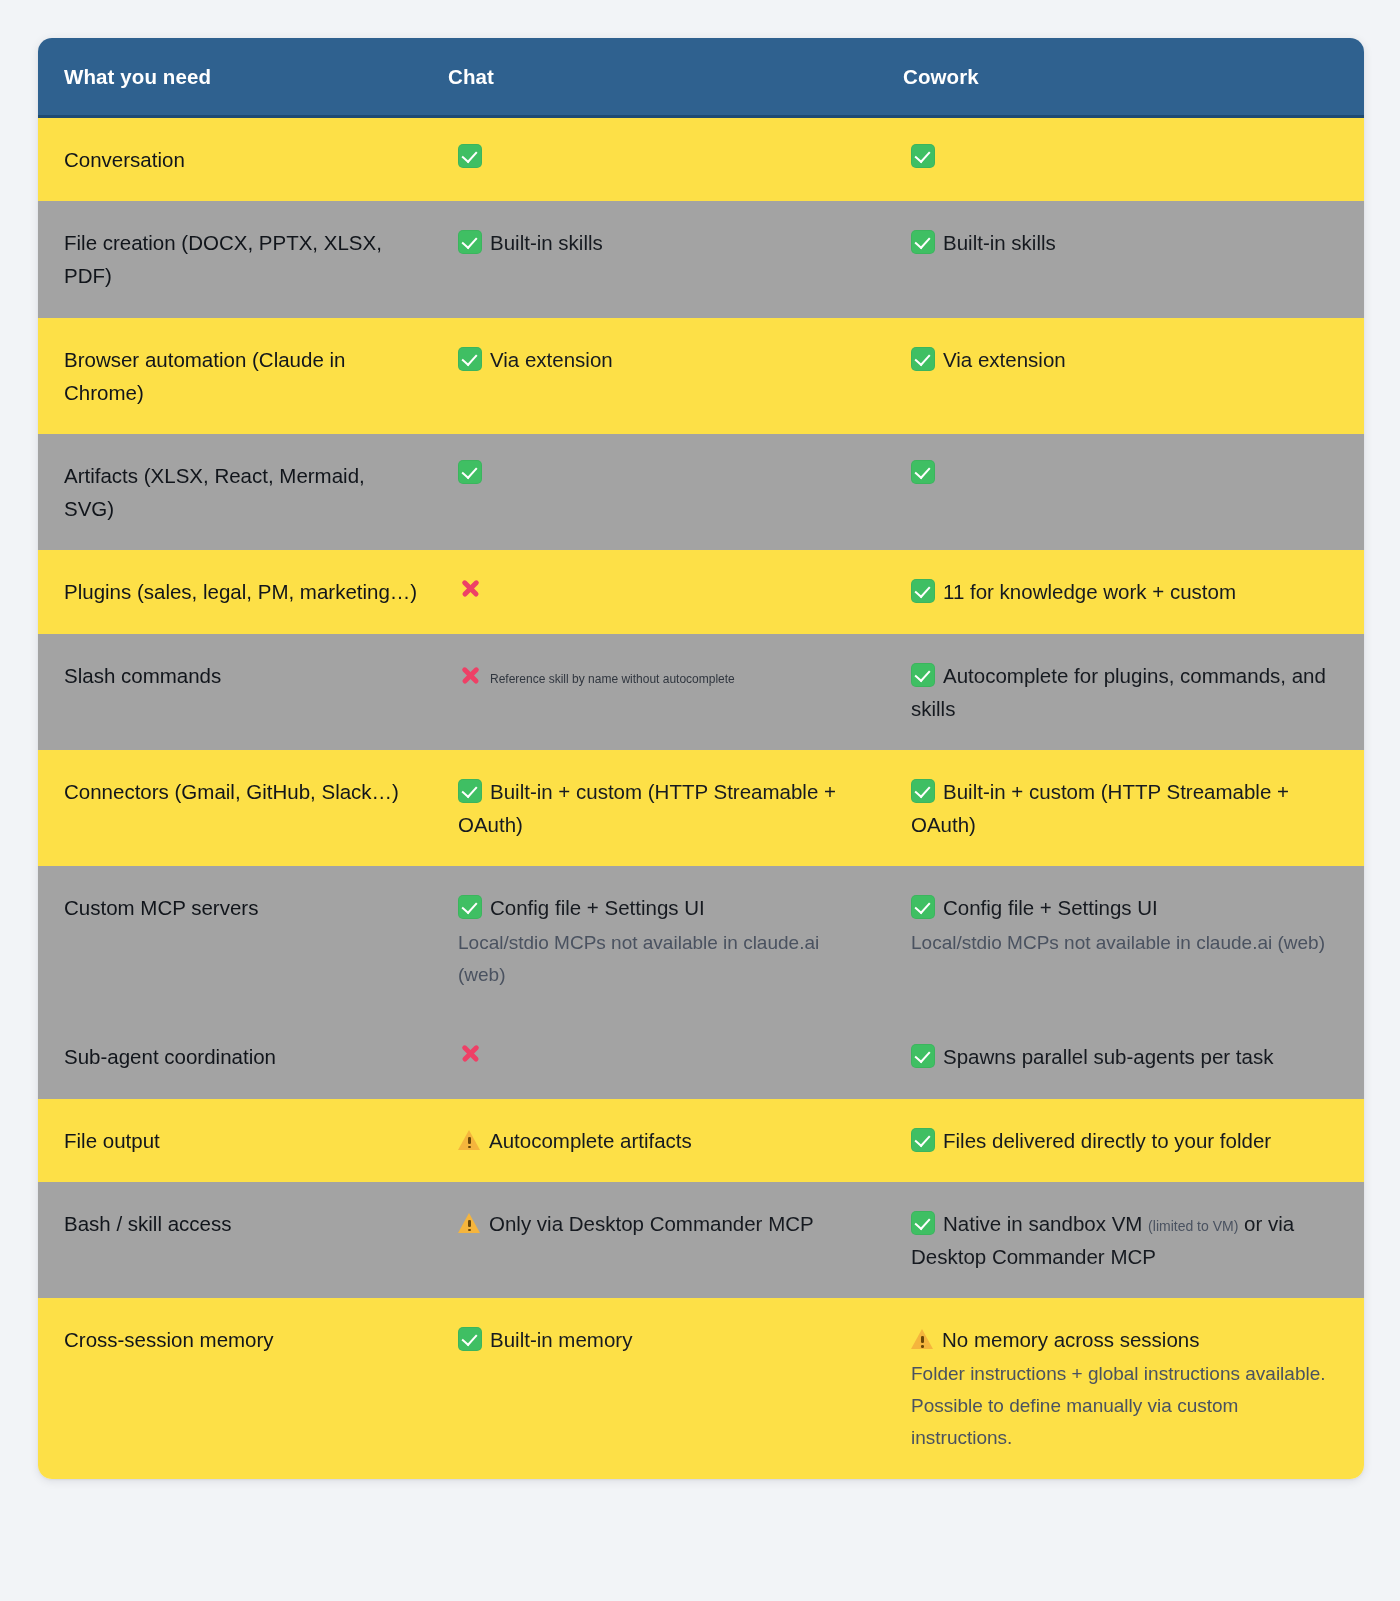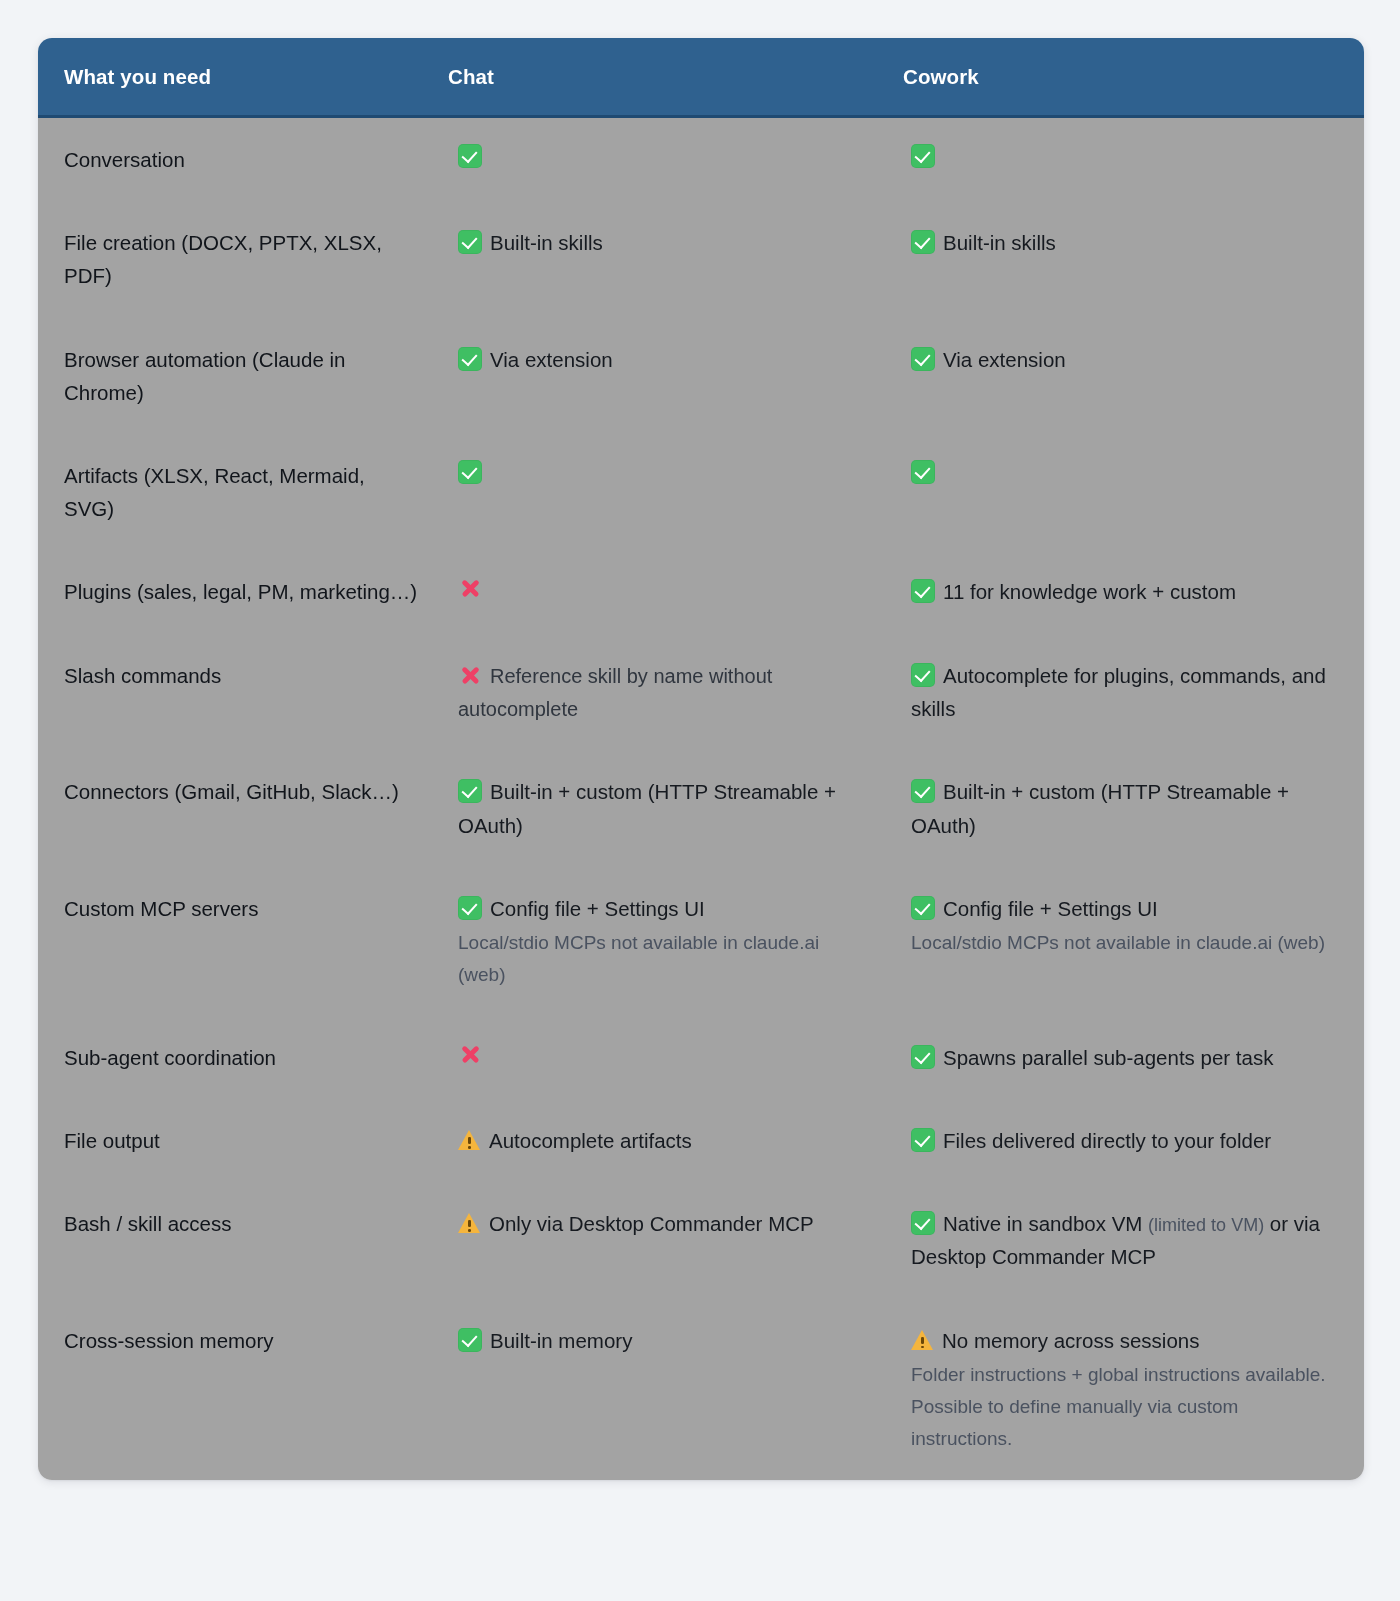--- a/index.html
+++ b/index.html
@@ -44,21 +44,21 @@
     margin-top: 39px;
   }
   thead th.c0 { padding-left: 26px; }
 
   
   col.col-need  { width: 410px; }
   col.col-chat  { width: 455px; }
   col.col-cowork{ width: 461px; }
 
   
-  tbody tr { background: #a3a3a3; }
+  tbody tr { background: #fde047; }
   tbody tr.alt { background: #a3a3a3; }
 
   tbody td {
     vertical-align: top;
     padding: 25px 18px 25px 0;
     font-size: 20.5px;
     line-height: 1.62;
     color: #161a20;
   }
   tbody td.c0 {
@@ -148,36 +148,36 @@
     width: 2.6px;
     height: 2.6px;
     background: #6b4708;
     border-radius: 50%;
   }
 
   .maintext { }
 
   
   .inline-note {
-    font-size: 18px;
+    font-size: 14px;
     color: #4a5260;
   }
 
   
   .subnote {
     display: block;
     font-size: 19px;
     line-height: 1.68;
     color: #4a5260;
     margin-top: 2px;
   }
 
   
   .sm .maintext {
-    font-size: 20px;
+    font-size: 12px;
     color: #30363f;
   }
 </style>
 </head>
 <body>
 
 <div class="page">
   <div class="card">
     <table class="compare">
       <colgroup>

